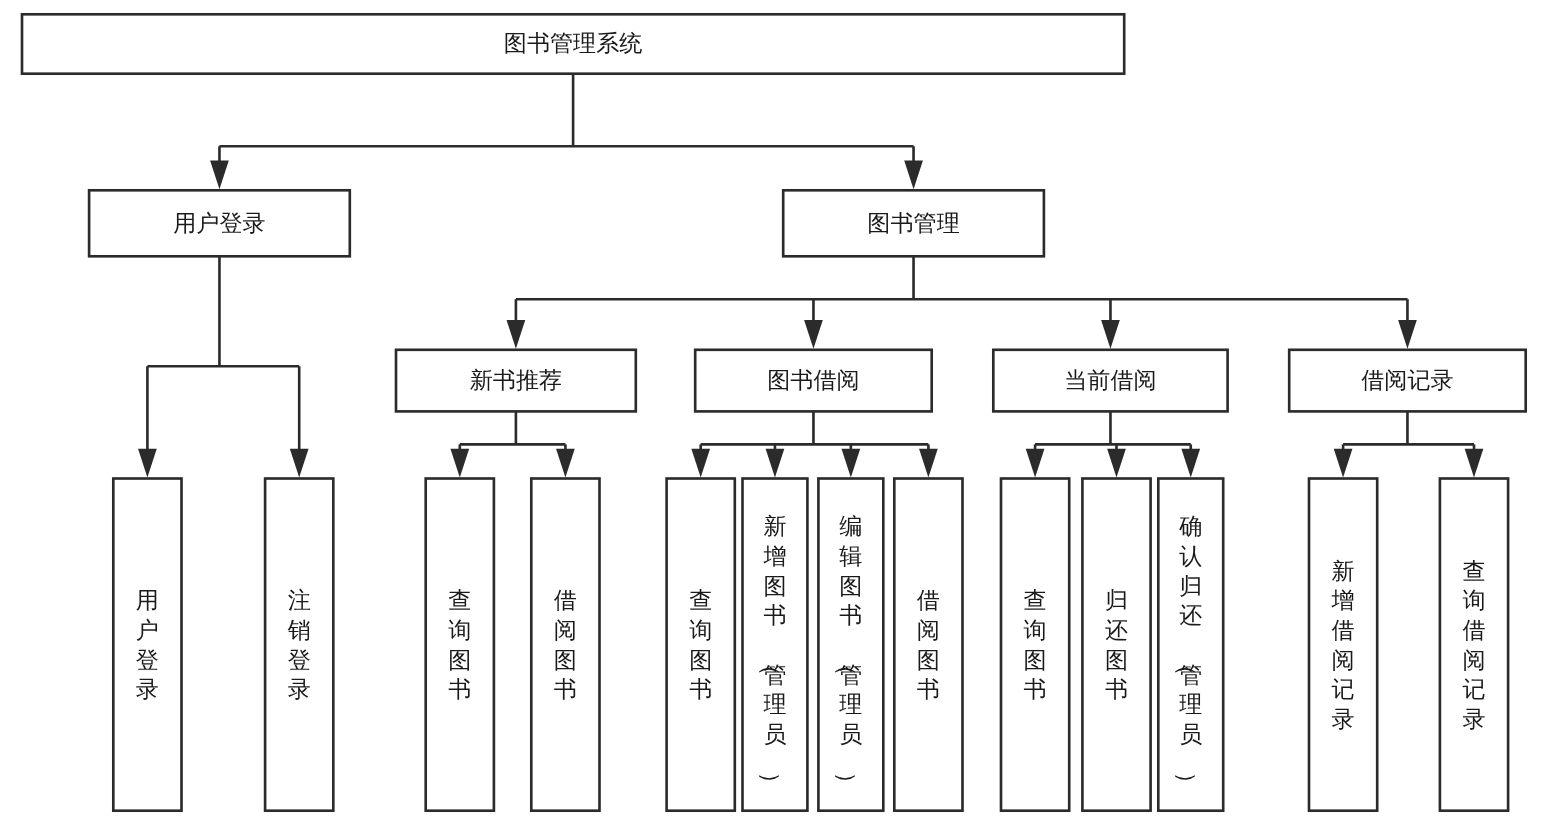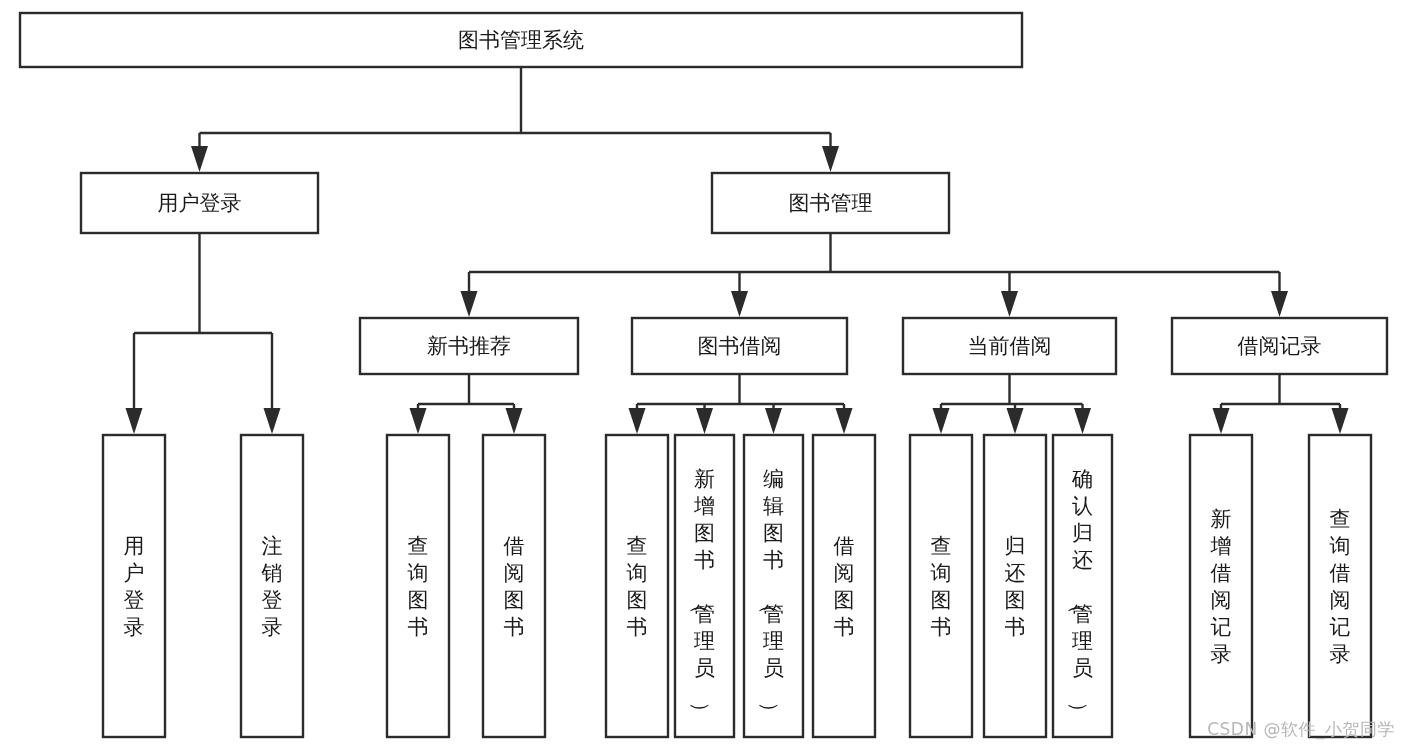--- a/index.html
+++ b/index.html
@@ -204,14 +204,13 @@
         <g>
           <rect x="1190" y="435" width="62" height="302" class="node-box"></rect>
           <text x="1221" y="526.06" class="node-label-v"><tspan x="1221" dy="0">新</tspan><tspan x="1221" dy="27">增</tspan><tspan x="1221" dy="27">借</tspan><tspan x="1221" dy="27">阅</tspan><tspan x="1221" dy="27">记</tspan><tspan x="1221" dy="27">录</tspan></text>
         </g>
         <g>
           <rect x="1309" y="435" width="62" height="302" class="node-box"></rect>
           <text x="1340" y="526.06" class="node-label-v"><tspan x="1340" dy="0">查</tspan><tspan x="1340" dy="27">询</tspan><tspan x="1340" dy="27">借</tspan><tspan x="1340" dy="27">阅</tspan><tspan x="1340" dy="27">记</tspan><tspan x="1340" dy="27">录</tspan></text>
         </g>
       </g>
   </svg>
-  <div class="watermark">CSDN @软件_小贺同学</div>
 </div>
 
 </body></html>

